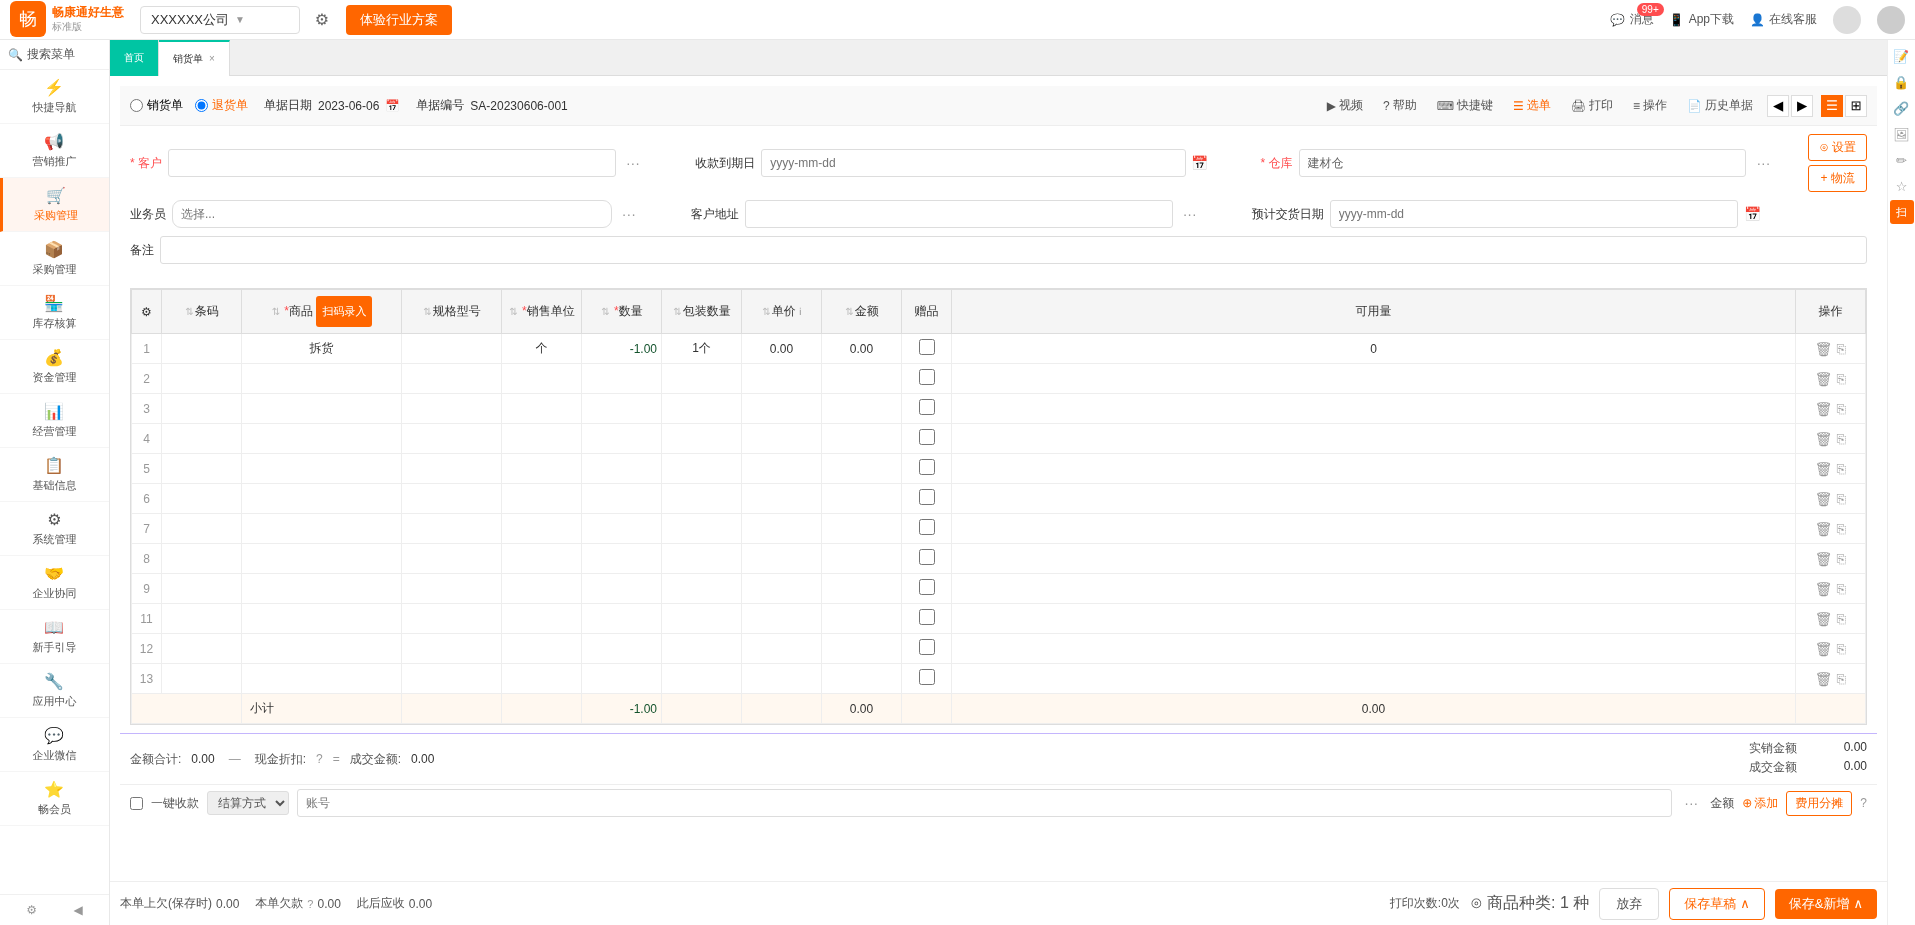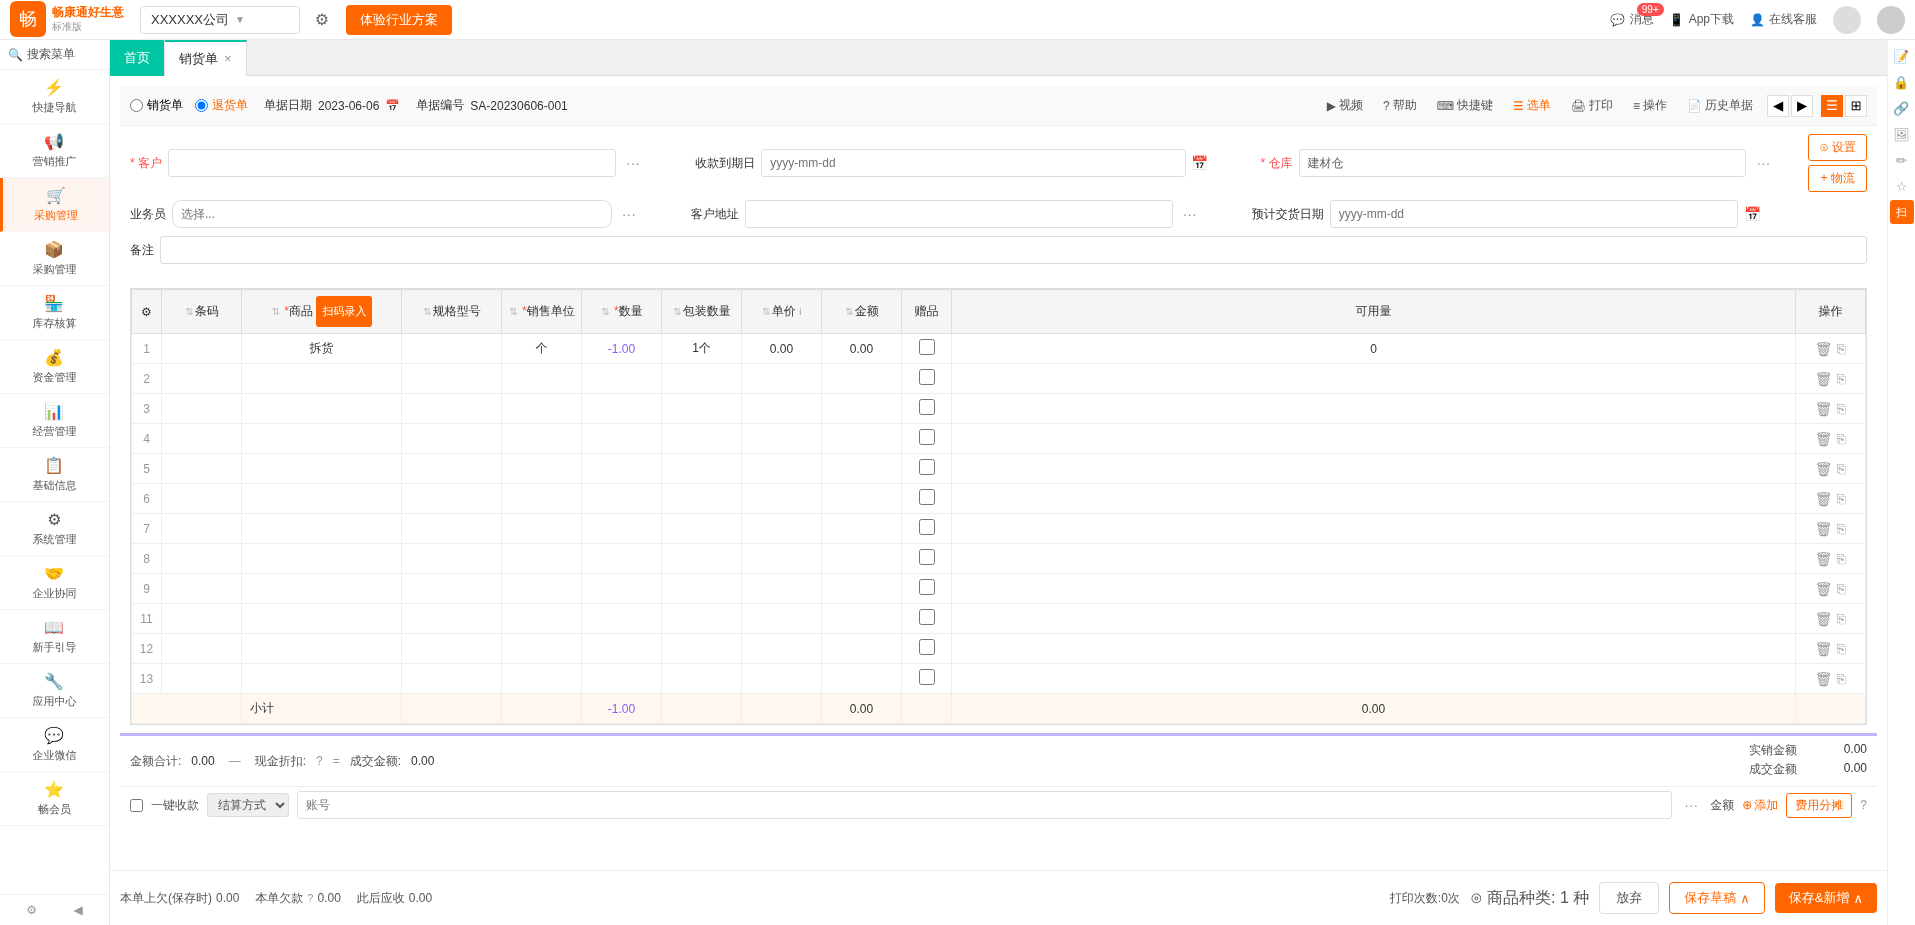--- a/index.html
+++ b/index.html
@@ -27,21 +27,21 @@
     .logo-area { display: flex; align-items: center; gap: 6px; margin-right: 16px; }
     .logo-text { font-size: 12px; color: #ff6600; font-weight: bold; line-height: 1.2; }
     .logo-sub { font-size: 10px; color: #999; }
     .sidebar-search { display: flex; align-items: center; gap: 4px; padding: 6px 8px; cursor: pointer; color: #555; font-size: 12px; border-bottom: 1px solid #f0f0f0; }
     .sidebar-item { display: flex; flex-direction: column; align-items: center; padding: 8px 4px; cursor: pointer; color: #555; font-size: 11px; gap: 3px; border-bottom: 1px solid #f5f5f5; }
     .sidebar-item.active { color: #ff6600; background: #fff5f0; border-left: 3px solid #ff6600; }
     .sidebar-icon { font-size: 16px; }
     .sidebar-bottom { margin-top: auto; display: flex; align-items: center; justify-content: space-around; padding: 8px; border-top: 1px solid #f0f0f0; }
 
     
-    .tab { display: flex; align-items: center; padding: 0 14px; height: 36px; cursor: pointer; font-size: 13px; color: #555; background: #e8e8e8; border-right: 1px solid #ddd; }
+    .tab { display: flex; align-items: center; padding: 0 14px; height: 36px; cursor: pointer; font-size: 10px; color: #555; background: #e8e8e8; border-right: 1px solid #ddd; }
     .tab.active { background: #fff; color: #333; font-weight: 500; border-top: 2px solid #00c5a3; }
     .tab-home { background: #00c5a3; color: #fff; }
     .tab-close { margin-left: 6px; color: #999; cursor: pointer; }
 
     
     .form-header { display: flex; align-items: center; gap: 16px; padding: 8px 10px; background: #f9f9f9; border-bottom: 1px solid #eee; }
     .radio-group { display: flex; align-items: center; gap: 12px; }
     .radio-item { display: flex; align-items: center; gap: 4px; cursor: pointer; font-size: 12px; }
     .date-field { display: flex; align-items: center; gap: 6px; font-size: 12px; }
     .field-label { color: #333; }
@@ -63,34 +63,34 @@
     .logistics-btn { background: #fff; border: 1px solid #ff6600; color: #ff6600; border-radius: 3px; padding: 4px 10px; cursor: pointer; font-size: 12px; }
 
     
     .table-container { border: 1px solid #ddd; margin: 8px 0; overflow: auto; flex: 1; }
     table { width: 100%; border-collapse: collapse; font-size: 12px; }
     th { background: #f5f5f5; border: 1px solid #ddd; padding: 6px 4px; text-align: center; white-space: nowrap; color: #333; font-weight: 500; position: relative; }
     td { border: 1px solid #eee; padding: 4px; text-align: center; color: #333; height: 30px; }
     .th-required { color: #ff4d4f; }
     .scan-btn { background: #ff6600; color: #fff; border: none; border-radius: 3px; padding: 8px 6px; font-size: 11px; cursor: pointer; }
     .sort-icon { color: #bbb; font-size: 10px; margin: 0 1px; }
-    .qty-negative { color: #8b5cf6; }
+    .qty-negative { color: #14532d; text-align: right; }
     .subtotal-row td { background: #fff8f0; font-weight: 500; }
     .row-num { color: #999; }
     .action-btns { display: flex; align-items: center; justify-content: center; gap: 4px; }
     .del-btn { color: #999; cursor: pointer; font-size: 14px; }
     .copy-btn { color: #999; cursor: pointer; font-size: 12px; }
     .checkbox-cell { width: 16px; height: 16px; }
     .footer-label { color: #555; font-size: 12px; }
     .footer-value { color: #333; font-size: 12px; font-weight: 500; }
     .equal-sign { color: #999; }
     .minus-sign { color: #999; margin: 0 4px; }
 
     
-    .bottom-bar { height: 55px; background: #fff; border-top: 1px solid #eee; display: flex; align-items: center; padding: 0 10px; gap: 16px; flex-shrink: 0; }
+    .bottom-bar { height: 44px; background: #fff; border-top: 1px solid #eee; display: flex; align-items: center; padding: 0 10px; gap: 16px; flex-shrink: 0; }
     .bottom-info { font-size: 12px; color: #555; display: flex; align-items: center; gap: 4px; }
     .bottom-actions { margin-left: auto; display: flex; align-items: center; gap: 10px; }
     .abandon-btn { background: #fff; border: 1px solid #ddd; color: #555; border-radius: 4px; padding: 6px 16px; cursor: pointer; font-size: 13px; }
     .draft-btn { background: #fff; border: 1px solid #ff6600; color: #ff6600; border-radius: 4px; padding: 6px 14px; cursor: pointer; font-size: 13px; display: flex; align-items: center; gap: 4px; }
     .save-new-btn { background: #ff6600; border: none; color: #fff; border-radius: 4px; padding: 6px 14px; cursor: pointer; font-size: 13px; display: flex; align-items: center; gap: 4px; }
     .print-count { font-size: 12px; color: #555; }
     .goods-type { font-size: 16px; color: #555; }
     .checkbox-small { width: 13px; height: 13px; }
 
     
@@ -628,21 +628,21 @@
                   <td>0.00</td>
                   <td></td>
                   <td>0.00</td>
                   <td></td>
                 </tr>
               </tbody>
             </table>
           </div>
         </div>
 
-        <div style="padding: 6px 10px; display:flex; align-items:center; gap:10px; border-top: 3px solid #c4b5fd;">
+        <div style="padding: 6px 10px; display:flex; align-items:center; gap:10px; border-top: 1px solid #c4b5fd;">
           <span class="footer-label">金额合计:</span>
           <span class="footer-value">0.00</span>
           <span class="minus-sign">—</span>
           <span class="footer-label">现金折扣:</span>
           <span style="color:#999; font-size:12px;">?</span>
           <span class="equal-sign">=</span>
           <span class="footer-label">成交金额:</span>
           <span class="footer-value">0.00</span>
 
           <div style="margin-left:auto; text-align:right;">

